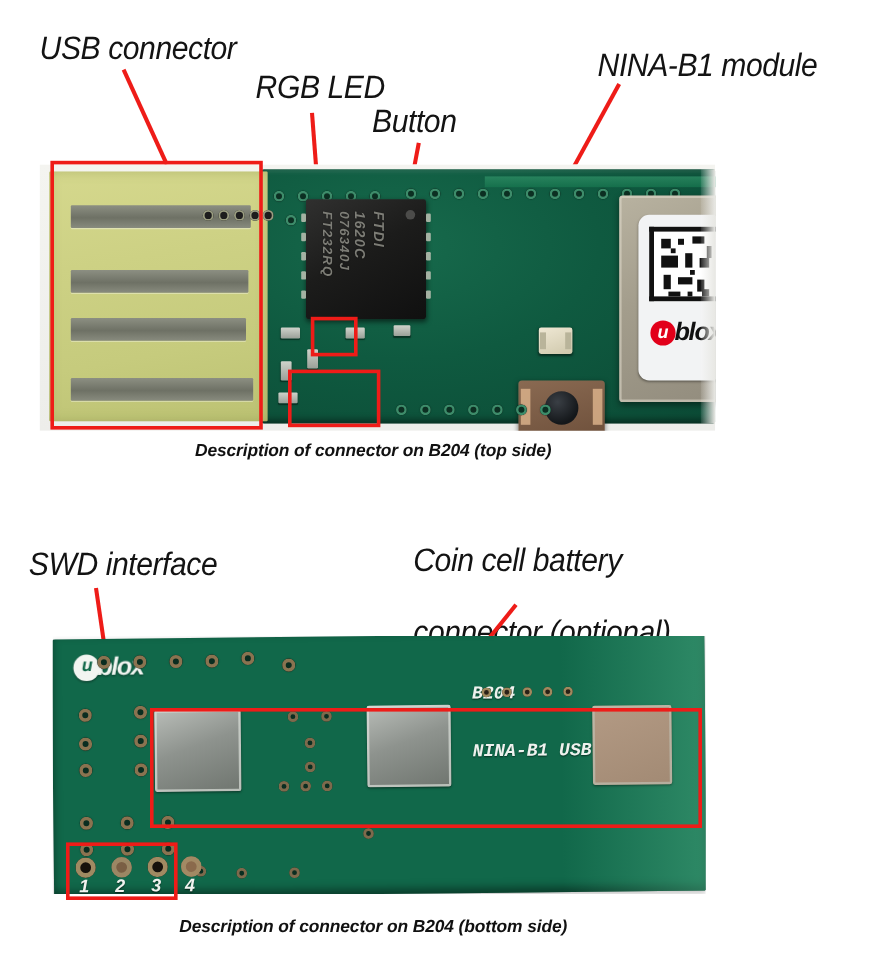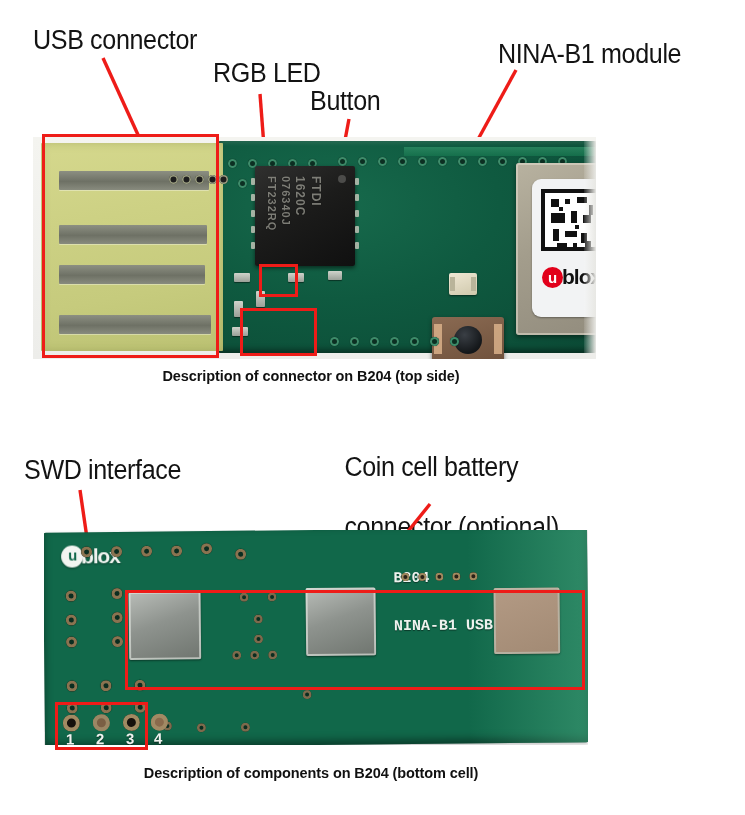--- a/index.html
+++ b/index.html
@@ -5,21 +5,21 @@
 <style>
   html,body{margin:0;padding:0;}
   body{
     width:745px;height:815px;
     background:#ffffff;
     font-family:"Liberation Sans",sans-serif;
     position:relative;
     overflow:hidden;
     -webkit-font-smoothing:antialiased;
   }
-  .stage{position:absolute;left:0;top:0;width:622px;height:815px;}
+  .stage{position:absolute;left:0;top:0;width:622px;height:815px;font-style:italic;}
 
   
   .callout{
     position:absolute;
     font-family:"Liberation Sans",sans-serif;
     font-weight:400;
     color:#131313;
     font-size:27px;
     line-height:30px;
     letter-spacing:-0.4px;
@@ -482,15 +482,15 @@
       <span class="swdnum" style="left:21px;top:198px;">1</span>
       <span class="swdnum" style="left:51px;top:198px;">2</span>
       <span class="swdnum" style="left:81px;top:198px;">3</span>
       <span class="swdnum" style="left:109px;top:198px;">4</span>
     </div>
   </div>
 
   <div class="hbox" style="left:125px;top:590px;width:460px;height:100px;"></div>
   <div class="hbox" style="left:55px;top:702px;width:93px;height:48px;"></div>
 
-  <div class="caption" style="top:765px;">Description of components on B204 (bottom cell)</div>
+  <div class="caption" style="top:765px;">Description of connector on B204 (bottom side)</div>
 
 </div>
 
 </body></html>

